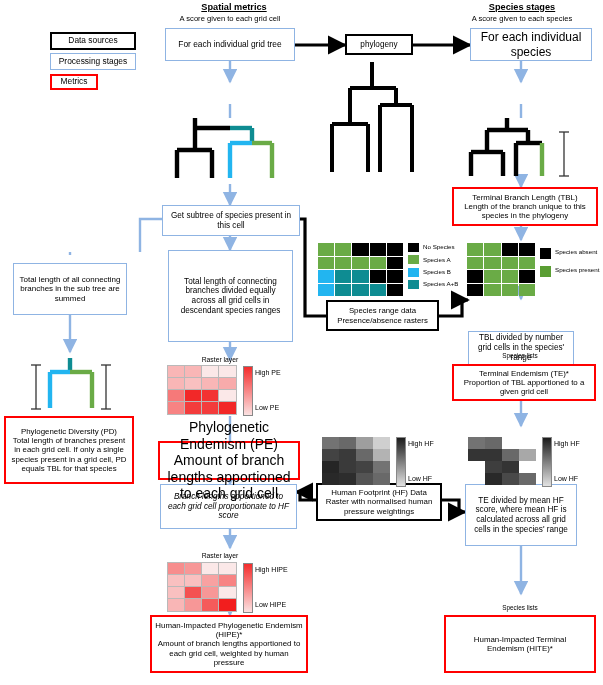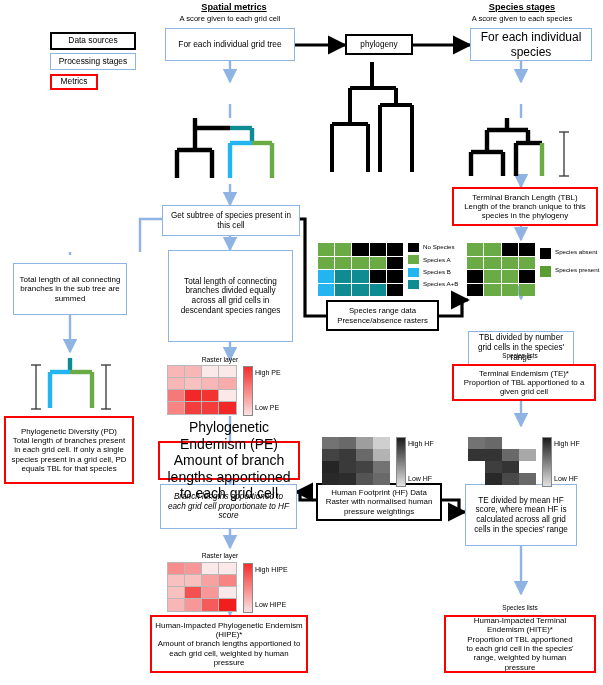--- a/index.html
+++ b/index.html
@@ -210,21 +210,20 @@
   <span>Proportion of TBL apportioned to a given grid cell</span>
 </div>
 
 <div class="box b-metric" style="left:150px;top:615px;width:158px;height:58px;font-size:7.9px;padding:0 3px;flex-direction:column;">
   <span>Human-Impacted Phylogenetic Endemism (HIPE)*</span>
   <span>Amount of branch lengths apportioned to each grid cell, weighted by human pressure</span>
 </div>
 
 <div class="box b-metric" style="left:444px;top:615px;width:152px;height:58px;font-size:7.9px;padding:0 18px;flex-direction:column;">
   <span>Human-Impacted Terminal Endemism (HITE)*</span>
-  <span>Proportion of TBL apportioned to each grid cell in the species' range, weighted by human pressure</span>
 </div>
 
 <div class="lbl" style="left:470px;top:352px;width:100px;font-size:6.4px;">Species lists</div>
 <div class="lbl" style="left:470px;top:604px;width:100px;font-size:6.4px;">Species lists</div>
 <div class="lbl" style="left:175px;top:356px;width:90px;font-size:6.8px;">Raster layer</div>
 <div class="lbl" style="left:175px;top:552px;width:90px;font-size:6.8px;">Raster layer</div>
 
 <div class="cellgrid" style="left:318px;top:243px;width:85px;height:53px;grid-template-columns:repeat(5,1fr);grid-template-rows:repeat(4,1fr);gap:1px;">
     <div style="background: rgb(106, 171, 70);"></div>
     <div style="background: rgb(106, 171, 70);"></div>

